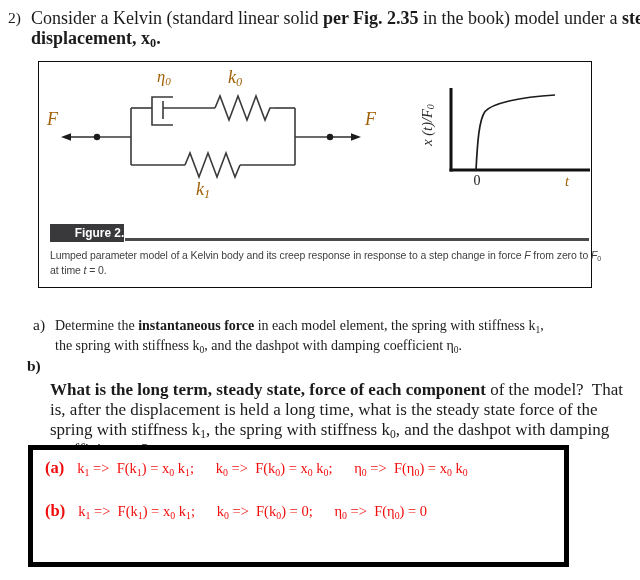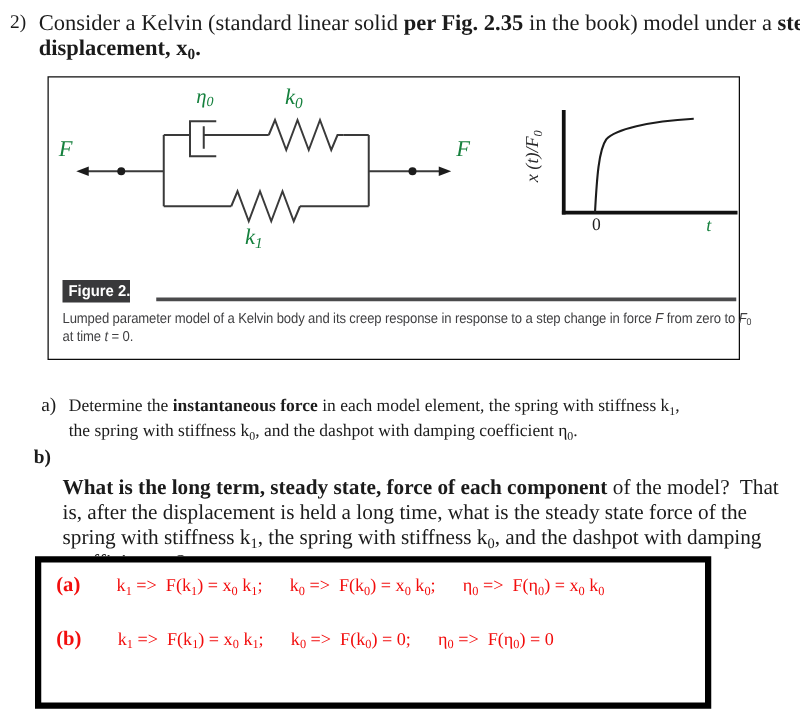--- a/index.html
+++ b/index.html
@@ -14,36 +14,36 @@
 
   
   .q-number{left:8px;top:9px;font-size:15.5px;}
   .q-intro{left:31px;top:9px;font-size:18px;line-height:19.5px;}
 
   
   .figure-box{
     left:38px;top:61px;width:552px;height:225px;
     border:1.6px solid #0c0c0c;background:#fff;
   }
-  .fig-label{color:#15803d;font-style:italic;}
+  .fig-label{color:#a16207;font-style:italic;}
   .lab-f-left{left:8px;top:47px;font-size:18px;}
   .lab-f-right{left:326px;top:47px;font-size:18px;}
   .lab-eta{left:105px;top:5px;width:40px;text-align:center;font-size:16.5px;}
   .lab-k0{left:176px;top:5px;width:40px;text-align:center;font-size:18px;}
   .lab-k1{left:144px;top:117px;width:40px;text-align:center;font-size:18px;}
   .lab-ylabel{
     left:345px;top:55px;width:85px;height:16px;display:block;text-align:center;
     transform:rotate(-90deg);transform-origin:center;font-size:14.5px;color:#28282a;
   }
   .lab-zero{left:429px;top:111px;width:18px;text-align:center;font-size:14px;font-style:normal;color:#222;}
   .lab-t{left:526px;top:111px;font-size:14.5px;}
 
   .fig-badge{
     left:11px;top:162px;width:54px;height:18px;background:#39393b;
-    display:flex;align-items:center;
+    display:flex;align-items:center;padding-left:20px;
   }
   .fig-badge span{
     color:#ffffff;font-family:"Liberation Sans", sans-serif;font-weight:bold;
     font-size:12.5px;transform:scaleX(.95);transform-origin:left center;padding-left:5px;
     white-space:nowrap;
   }
   .fig-rule{left:86px;top:176px;width:464px;height:2.6px;background:#4a4a4c;}
   .fig-caption{
     left:11px;top:186px;width:610px;
     font-family:"Liberation Sans", sans-serif;font-size:11.5px;line-height:14.5px;
@@ -61,21 +61,21 @@
   .answers-box{
     left:28px;top:445px;width:519px;height:107px;
     border:5px solid #000000;background:#fff;
     padding:5px 0 0 12px;box-sizing:content-box;
   }
   .answers-heading{
     color:#f20d0d;font-weight:bold;font-size:17px;line-height:21px;
   }
   .answer-row{display:flex;align-items:baseline;gap:13px;color:#f20d0d;}
   .answer-row .ans-label{font-weight:bold;font-size:16.5px;}
-  .answer-row .ans-formula{font-size:14.5px;margin-left:16px;}
+  .answer-row .ans-formula{font-size:14.5px;}
   .row-a{margin-top:3px;}
   .row-b{margin-top:23px;}
 </style>
 </head>
 <body>
 
 <div class="abs q-number">2)</div>
 <div class="abs q-intro nowrap">Consider a Kelvin (standard linear solid <b>per Fig. 2.35</b> in the book) model under a <b>step<br>displacement, x<sub>0</sub>.</b></div>
 
 <div class="abs figure-box">

